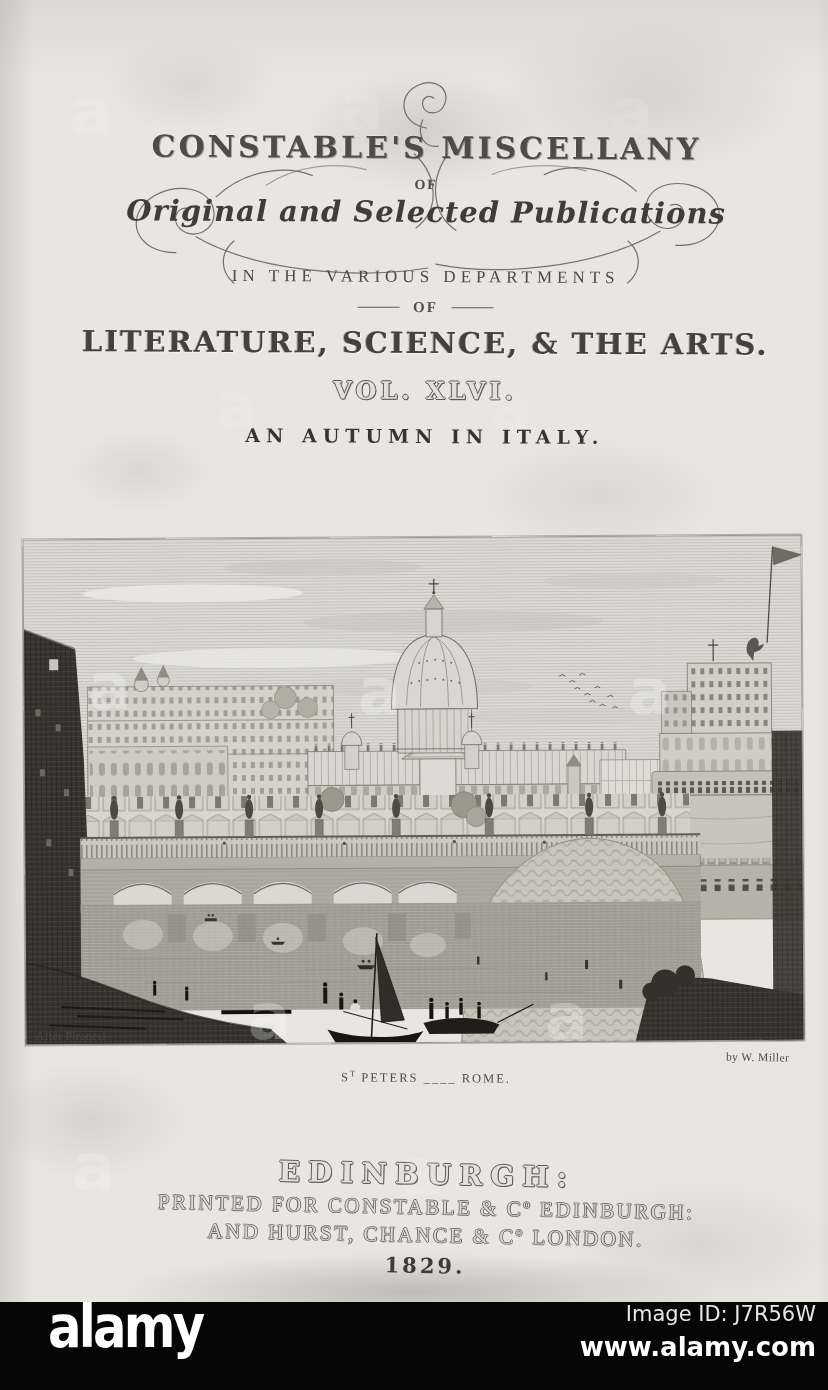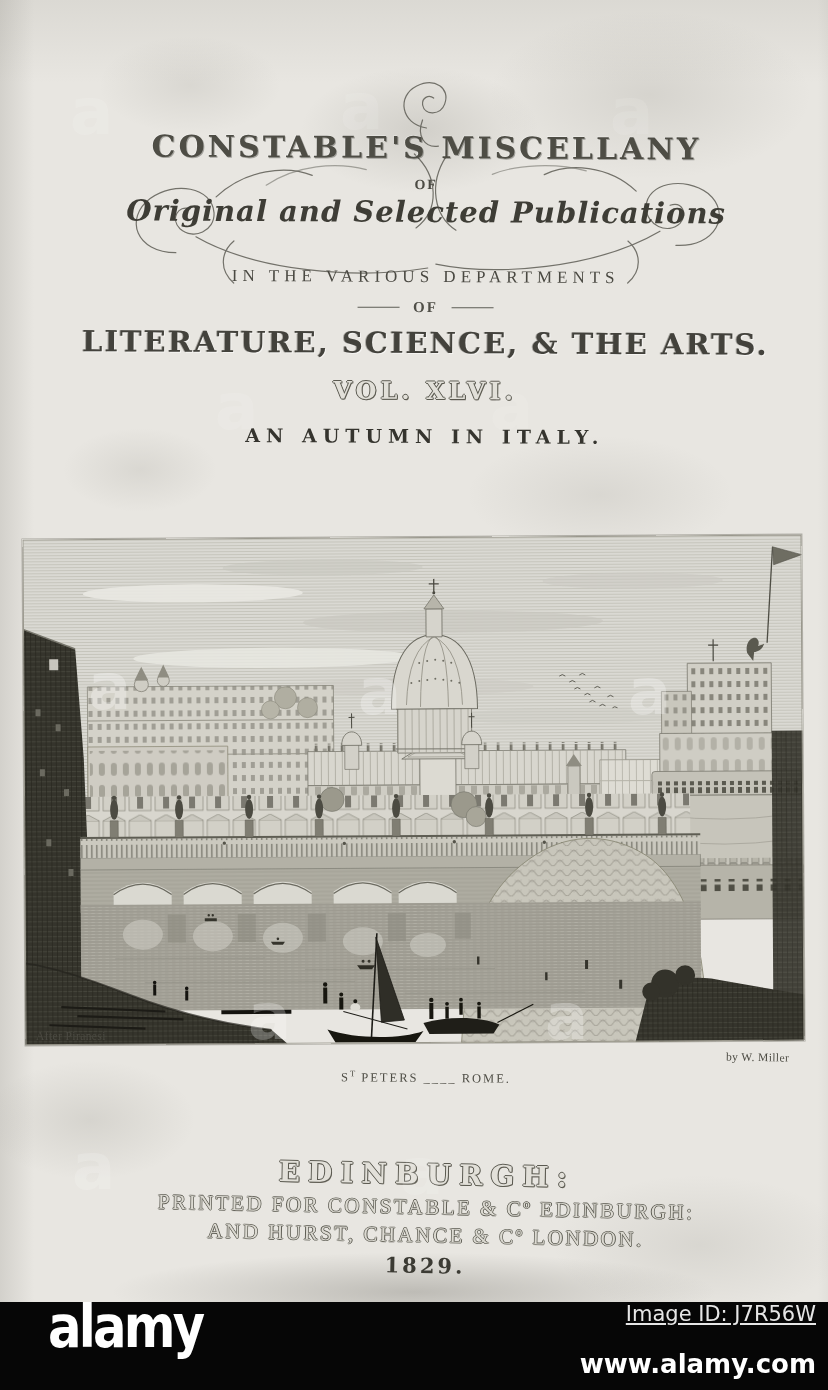--- a/index.html
+++ b/index.html
@@ -56,22 +56,22 @@
   .imprint-year{margin-top:5px;font-family:"DejaVu Serif",serif;font-weight:bold;font-size:21px;
       letter-spacing:3px;color:#3c3b34;}
   .outlined-light{color:#dcdad2;text-shadow:-0.8px 0 #5f5e55,0.8px 0 #5f5e55,0 -0.8px #5f5e55,0 0.8px #5f5e55;}
   
   .alamy-bar{position:absolute;left:0;right:0;top:1302px;height:88px;background:#060606;z-index:8;
       display:flex;justify-content:space-between;
       font-family:"DejaVu Sans","Liberation Sans",sans-serif;}
   .alamy-logo{margin-left:48px;color:#fff;font-weight:bold;font-size:54px;letter-spacing:-3px;
       transform:scale(.92,1.08);transform-origin:left center;line-height:1;}
   .alamy-right{margin-right:36px;text-align:right;}
-  .alamy-id{color:#e6e6e6;font-size:21px;text-decoration:underline;}
-  .alamy-url{color:#fff;font-weight:bold;font-size:26px;margin-top:23px;}
+  .alamy-id{color:#e6e6e6;font-size:21px;}
+  .alamy-url{color:#fff;font-weight:bold;font-size:26px;margin-top:6px;}
 </style>
 </head>
 <body>
 
 <div class="page">
   <div class="stains"></div>
 
   <header class="masthead">
     <svg class="flourish" width="620" height="235" viewBox="0 0 620 235">
       <g fill="none" stroke="#5e5d55" stroke-width="1.2" opacity=".85" stroke-linecap="round">

